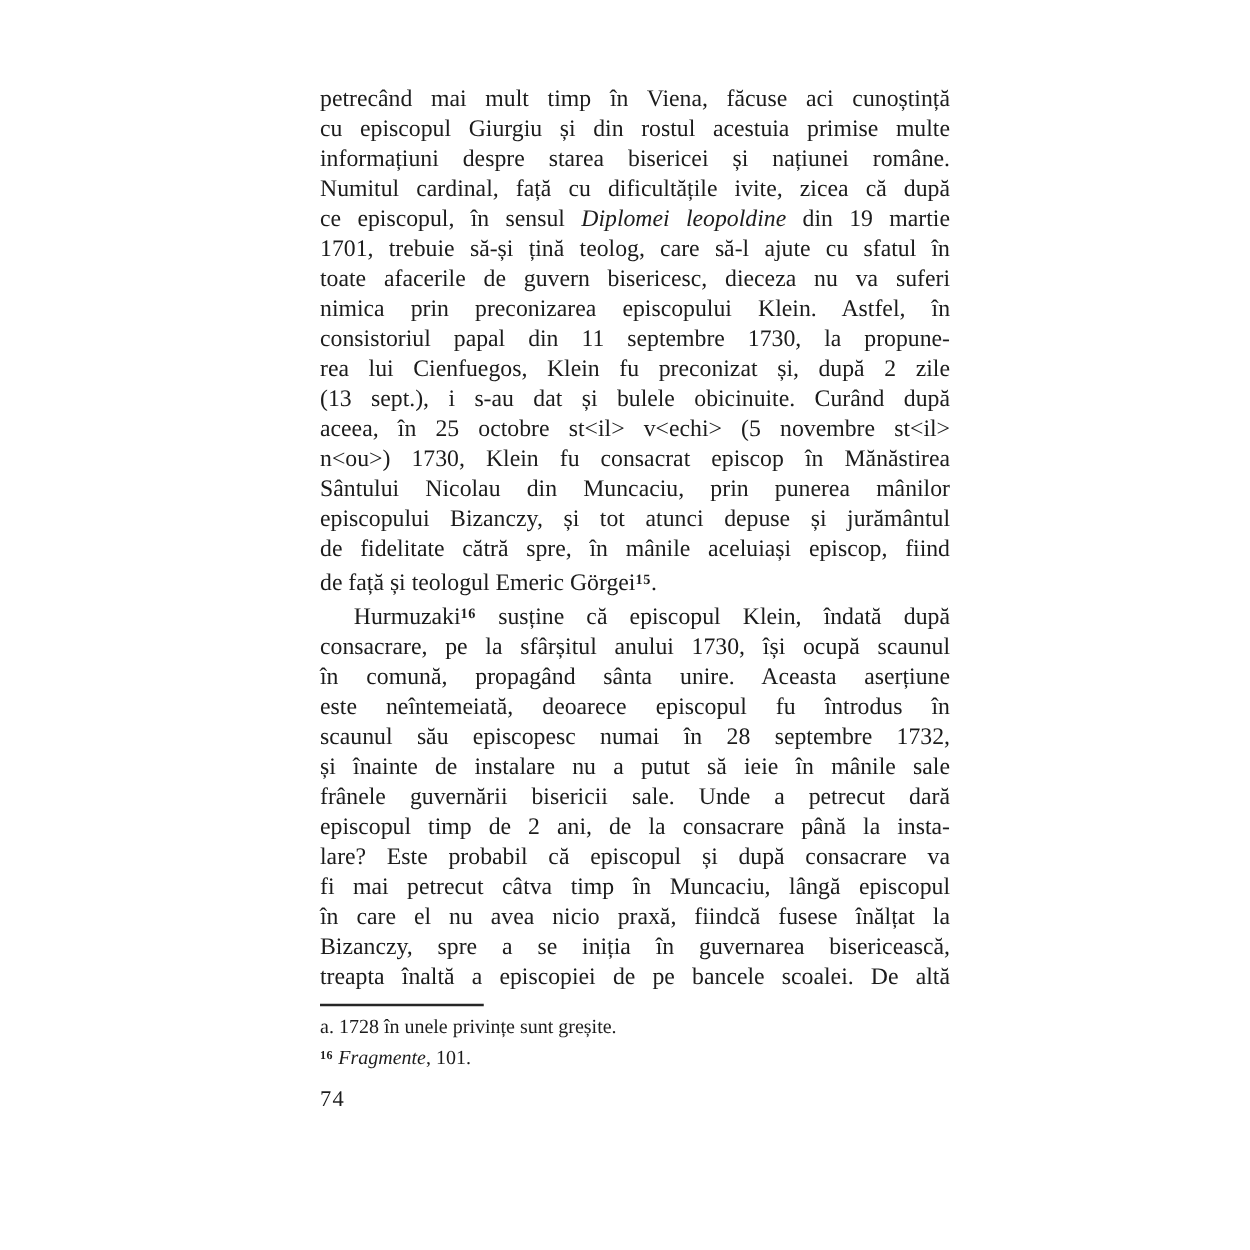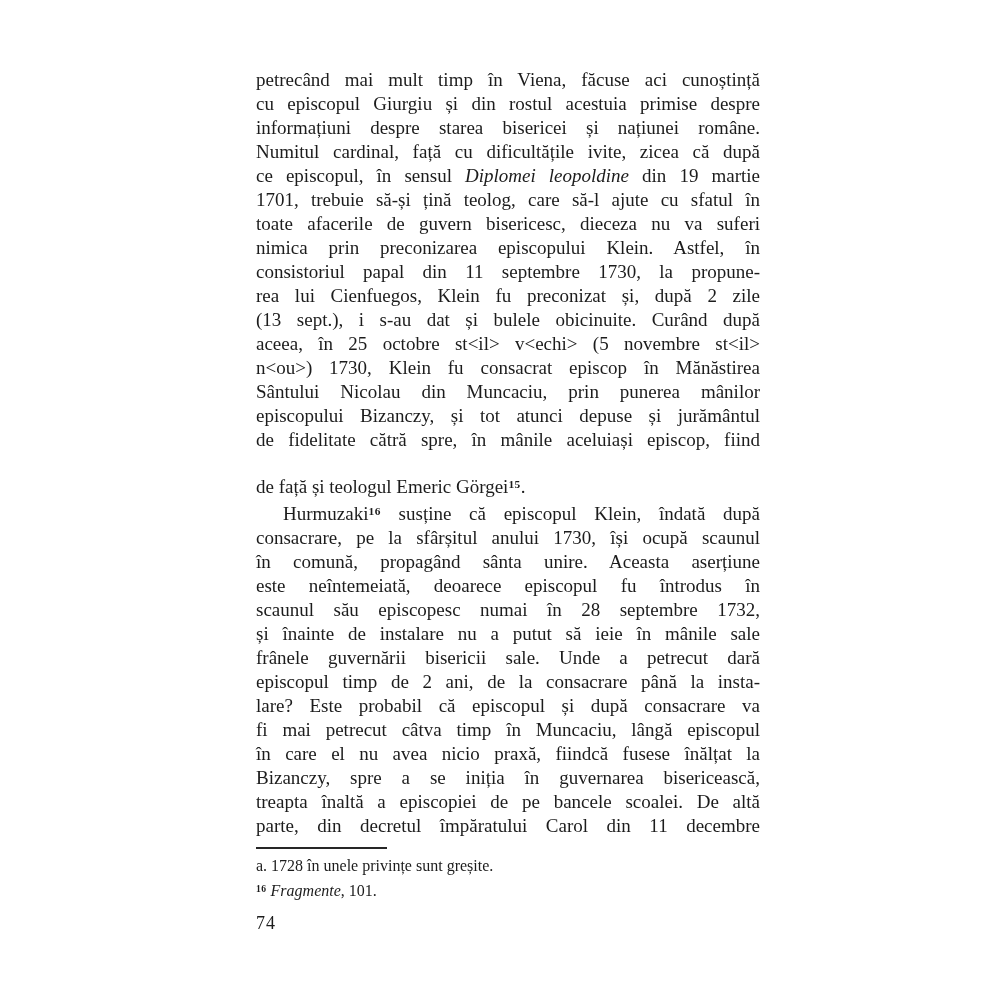--- a/index.html
+++ b/index.html
@@ -24,21 +24,20 @@
   }
   .tl {
     font-size: 19px;
     line-height: 24px;
     text-align: justify;
     text-align-last: justify;
     white-space: nowrap;
   }
   .tl.lastline {
     text-align-last: left;
-    margin-top: 20px;
   }
   .tl.indent {
     text-indent: 27px;
   }
   .it { font-style: italic; }
   .sup {
     font-size: 0.6em;
     vertical-align: 0.45em;
     font-weight: 600;
     letter-spacing: 0.5px;
@@ -70,21 +69,21 @@
   }
 </style>
 </head>
 <body>
 
 <div class="page">
   <div class="textblock">
 
     <div class="para">
       <div class="tl">petrecând mai mult timp în Viena, făcuse aci cunoștință</div>
-      <div class="tl">cu episcopul Giurgiu și din rostul acestuia primise despre</div>
+      <div class="tl">cu episcopul Giurgiu și din rostul acestuia primise multe</div>
       <div class="tl">informațiuni despre starea bisericei și națiunei române.</div>
       <div class="tl">Numitul cardinal, față cu dificultățile ivite, zicea că după</div>
       <div class="tl"><span>ce episcopul, în sensul </span><span class="it">Diplomei leopoldine</span><span> din 19 martie</span></div>
       <div class="tl">1701, trebuie să-și țină teolog, care să-l ajute cu sfatul în</div>
       <div class="tl">toate afacerile de guvern bisericesc, dieceza nu va suferi</div>
       <div class="tl">nimica prin preconizarea episcopului Klein. Astfel, în</div>
       <div class="tl">consistoriul papal din 11 septembre 1730, la propune-</div>
       <div class="tl">rea lui Cienfuegos, Klein fu preconizat și, după 2 zile</div>
       <div class="tl">(13 sept.), i s-au dat și bulele obicinuite. Curând după</div>
       <div class="tl">aceea, în 25 octobre st&lt;il&gt; v&lt;echi&gt; (5 novembre st&lt;il&gt;</div>
@@ -102,21 +101,20 @@
       <div class="tl">este neîntemeiată, deoarece episcopul fu întrodus în</div>
       <div class="tl">scaunul său episcopesc numai în 28 septembre 1732,</div>
       <div class="tl">și înainte de instalare nu a putut să ieie în mânile sale</div>
       <div class="tl">frânele guvernării bisericii sale. Unde a petrecut dară</div>
       <div class="tl">episcopul timp de 2 ani, de la consacrare până la insta-</div>
       <div class="tl">lare? Este probabil că episcopul și după consacrare va</div>
       <div class="tl">fi mai petrecut câtva timp în Muncaciu, lângă episcopul</div>
       <div class="tl">în care el nu avea nicio praxă, fiindcă fusese înălțat la</div>
       <div class="tl">Bizanczy, spre a se iniția în guvernarea bisericească,</div>
       <div class="tl">treapta înaltă a episcopiei de pe bancele scoalei. De altă</div>
-      <div class="tl">parte, din decretul împăratului Carol din 11 decembre</div>
     </div>
 
     <div class="fnsep"></div>
 
     <div class="footnotes">
       <div class="fn">a. 1728 în unele privințe sunt greșite.</div>
       <div class="fn"><span class="sup">16</span><span> </span><span class="it">Fragmente</span><span>, 101.</span></div>
     </div>
 
     <div class="pagenum">74</div>

